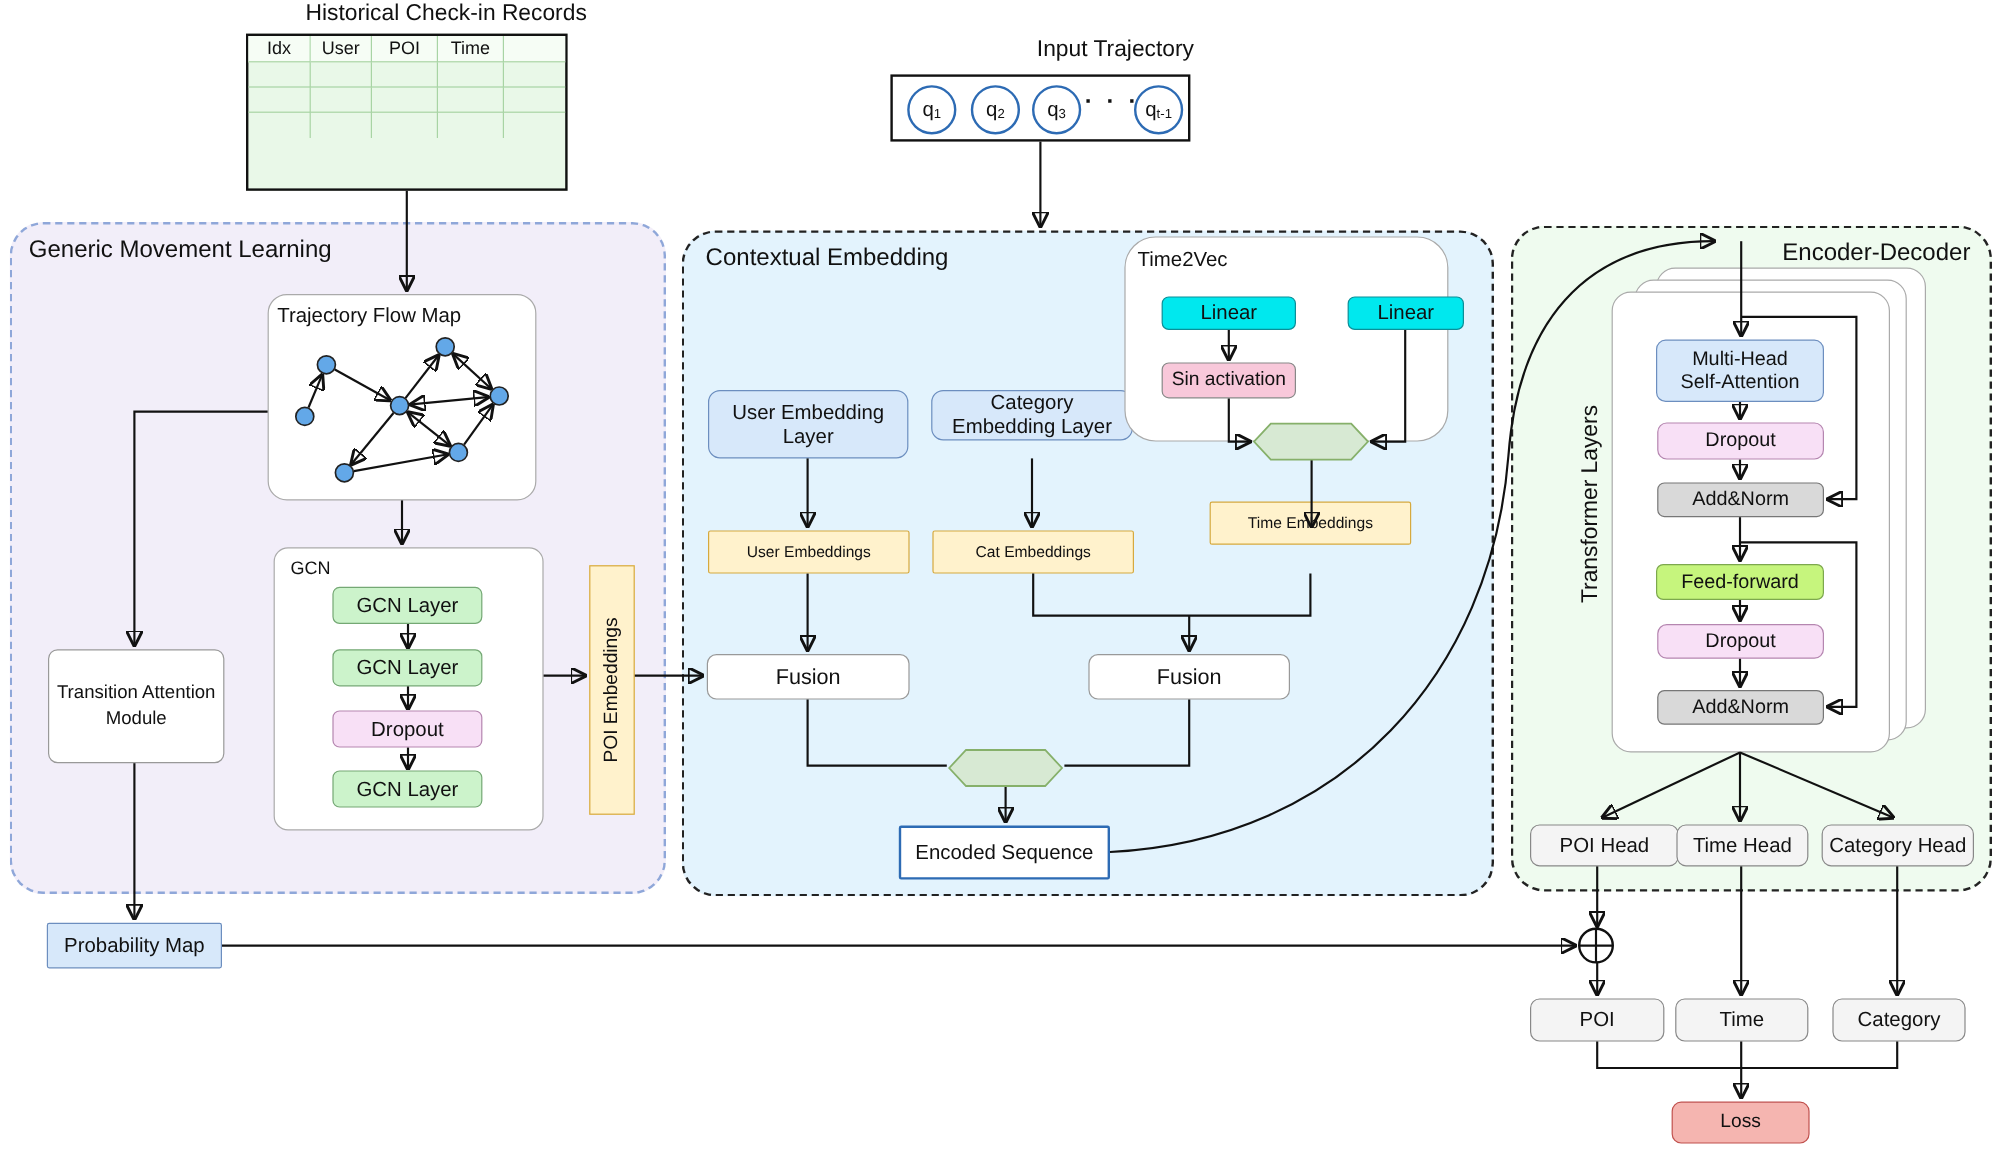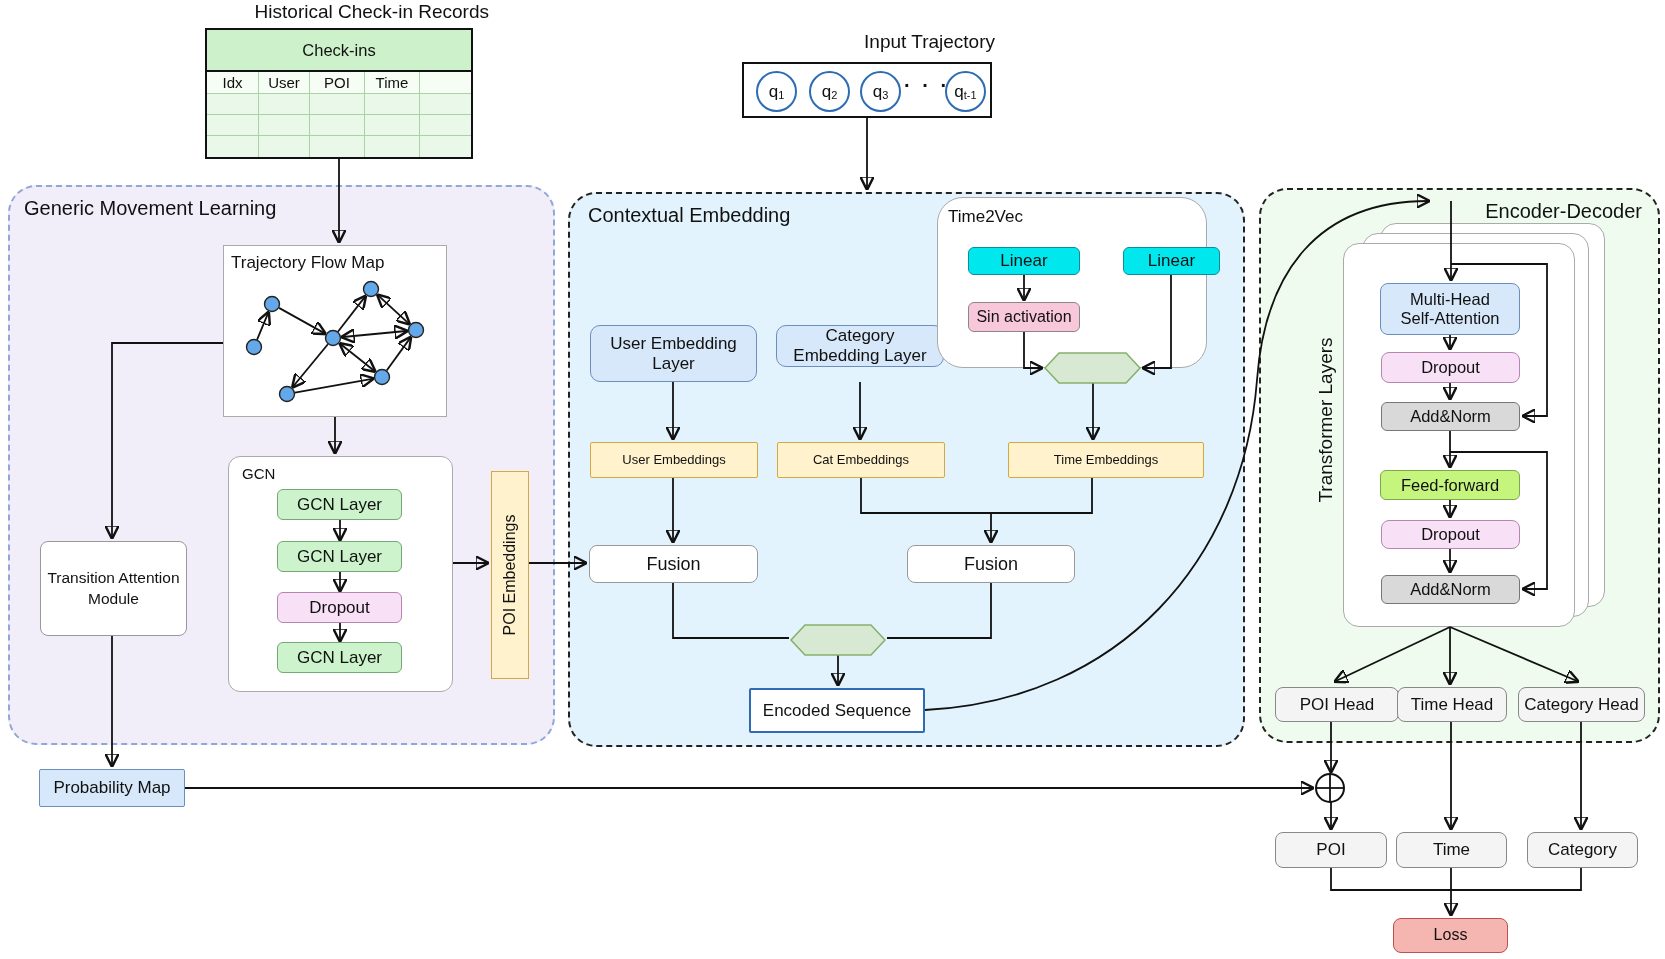--- a/index.html
+++ b/index.html
@@ -43,21 +43,20 @@
   .dots{position:absolute;font-size:20px;font-weight:700;letter-spacing:3px;text-align:center}
   svg.lines{position:absolute;left:0;top:0;pointer-events:none}
   svg.lines path, svg.lines line{stroke:var(--line);stroke-width:1.8;fill:none}
   svg.lines polygon.hex{fill:var(--hex-f);stroke:var(--hex-b);stroke-width:1.5}
 </style>
 </head>
 <body>
 
 <div class="t19 c" style="left:189px;top:1px;width:300px">Historical Check-in Records</div>
 <div class="tblwrap" style="left:205px;top:28px;width:268px;height:131px">
-  <div class="tbl-head">Check-ins</div>
   <div class="tbl-grid">
       <div class="cell head">Idx</div>
       <div class="cell head">User</div>
       <div class="cell head">POI</div>
       <div class="cell head">Time</div>
       <div class="cell head col5"></div>
       <div class="cell"></div>
       <div class="cell"></div>
       <div class="cell"></div>
       <div class="cell"></div>
@@ -99,21 +98,21 @@
 <div class="panel" style="left:8px;top:185px;width:547px;height:560px;background:var(--move-bg);border-color:var(--move-bd)">
   <div class="ptitle">Generic Movement Learning</div>
 </div>
 <div class="panel" style="left:568px;top:192px;width:677px;height:555px;background:var(--ctx-bg)">
   <div class="ptitle" style="left:18px">Contextual Embedding</div>
 </div>
 <div class="panel" style="left:1259px;top:188px;width:401px;height:555px;background:var(--enc-bg)">
   <div class="ptitle-r">Encoder-Decoder</div>
 </div>
 
-<div class="card" style="left:223px;top:245px;width:224px;height:172px;border-radius:0">
+<div class="card" style="left:223px;top:245px;width:224px;height:172px;border-radius:16px">
   <div class="inlabel" style="left:7px;top:7px;font-size:17px">Trajectory Flow Map</div>
 </div>
 <div class="card" style="left:228px;top:456px;width:225px;height:236px;border-radius:12px">
   <div class="inlabel" style="left:13px;top:8px">GCN</div>
 </div>
 <div class="box green" style="left:277px;top:489px;width:125px;height:31px;font-size:17px">GCN Layer</div>
 <div class="box green" style="left:277px;top:541px;width:125px;height:31px;font-size:17px">GCN Layer</div>
 <div class="box pkv" style="left:277px;top:592px;width:125px;height:31px;font-size:17px">Dropout</div>
 <div class="box green" style="left:277px;top:642px;width:125px;height:31px;font-size:17px">GCN Layer</div>
 <div class="box" style="left:40px;top:541px;width:147px;height:95px;border-radius:8px;font-size:15.5px;padding:0 2px;line-height:1.35">Transition Attention Module</div>
@@ -125,21 +124,21 @@
 <div class="box blue" style="left:590px;top:325px;width:167px;height:57px;padding:0 14px">User Embedding Layer</div>
 <div class="box blue" style="left:776px;top:325px;width:168px;height:42px;padding:0 8px">Category Embedding Layer</div>
 <div class="card" style="left:937px;top:197px;width:270px;height:171px;border-radius:26px">
   <div class="inlabel" style="left:10px;top:9px;font-size:17px">Time2Vec</div>
 </div>
 <div class="box cyan" style="left:968px;top:247px;width:112px;height:28px">Linear</div>
 <div class="box cyan" style="left:1123px;top:247px;width:97px;height:28px">Linear</div>
 <div class="box pink" style="left:968px;top:302px;width:112px;height:30px;font-size:16px">Sin activation</div>
 <div class="box yel" style="left:590px;top:442px;width:168px;height:36px">User Embeddings</div>
 <div class="box yel" style="left:777px;top:442px;width:168px;height:36px">Cat Embeddings</div>
-<div class="box yel" style="left:1008px;top:442px;width:196px;height:36px">Time Embeddings</div>
+<div class="box yel" style="left:1008px;top:418px;width:168px;height:36px">Time Embeddings</div>
 <div class="box" style="left:589px;top:545px;width:169px;height:38px;border-radius:8px;font-size:18px">Fusion</div>
 <div class="box" style="left:907px;top:545px;width:168px;height:38px;border-radius:8px;font-size:18px">Fusion</div>
 <div class="box" style="left:749px;top:688px;width:176px;height:45px;border:2px solid var(--encseq-b);border-radius:2px;font-size:17px">Encoded Sequence</div>
 
 <div class="card" style="left:1380px;top:223px;width:225px;height:384px"></div>
 <div class="card" style="left:1362px;top:233px;width:227px;height:384px"></div>
 <div class="card" style="left:1343px;top:243px;width:232px;height:384px"></div>
 <div class="vwrap" style="left:1306px;top:320px;width:40px;height:200px">
   <span style="font-size:19px">Transformer Layers</span>
 </div>

